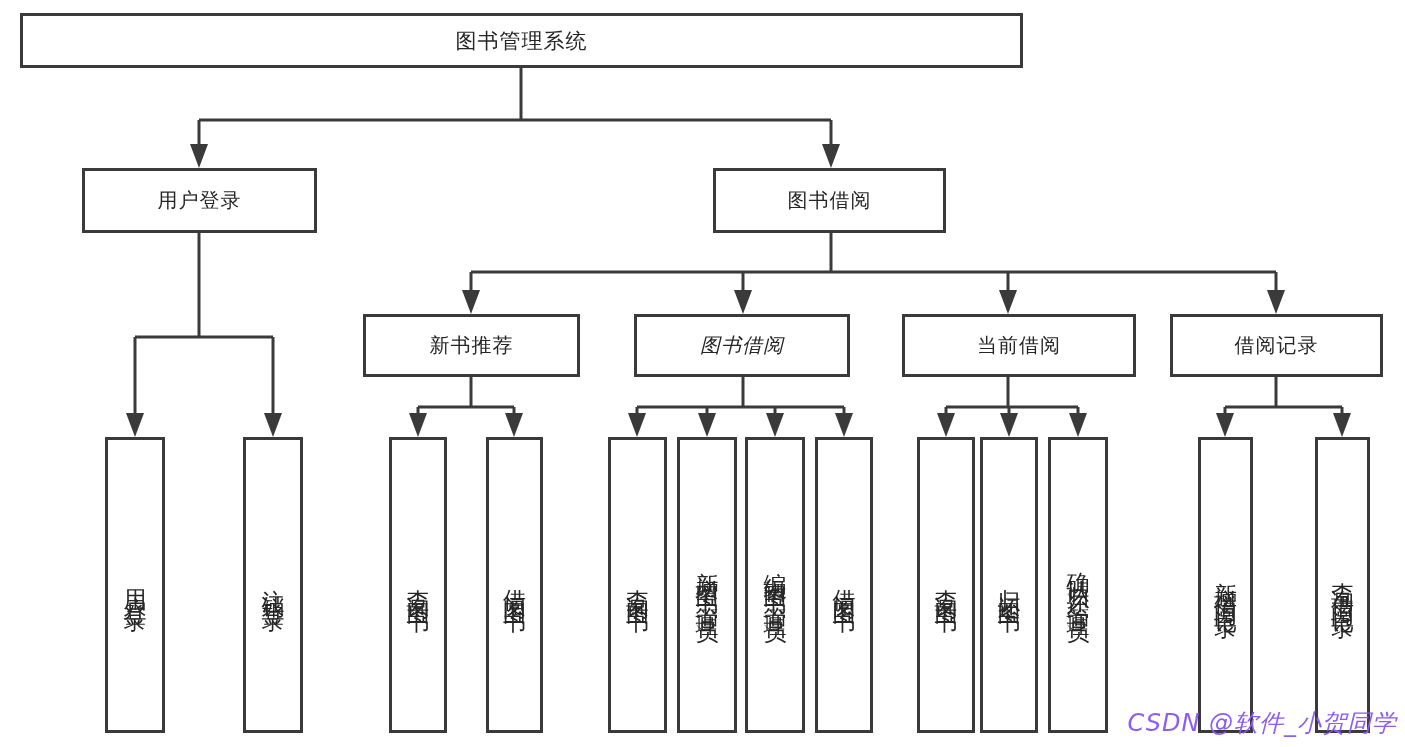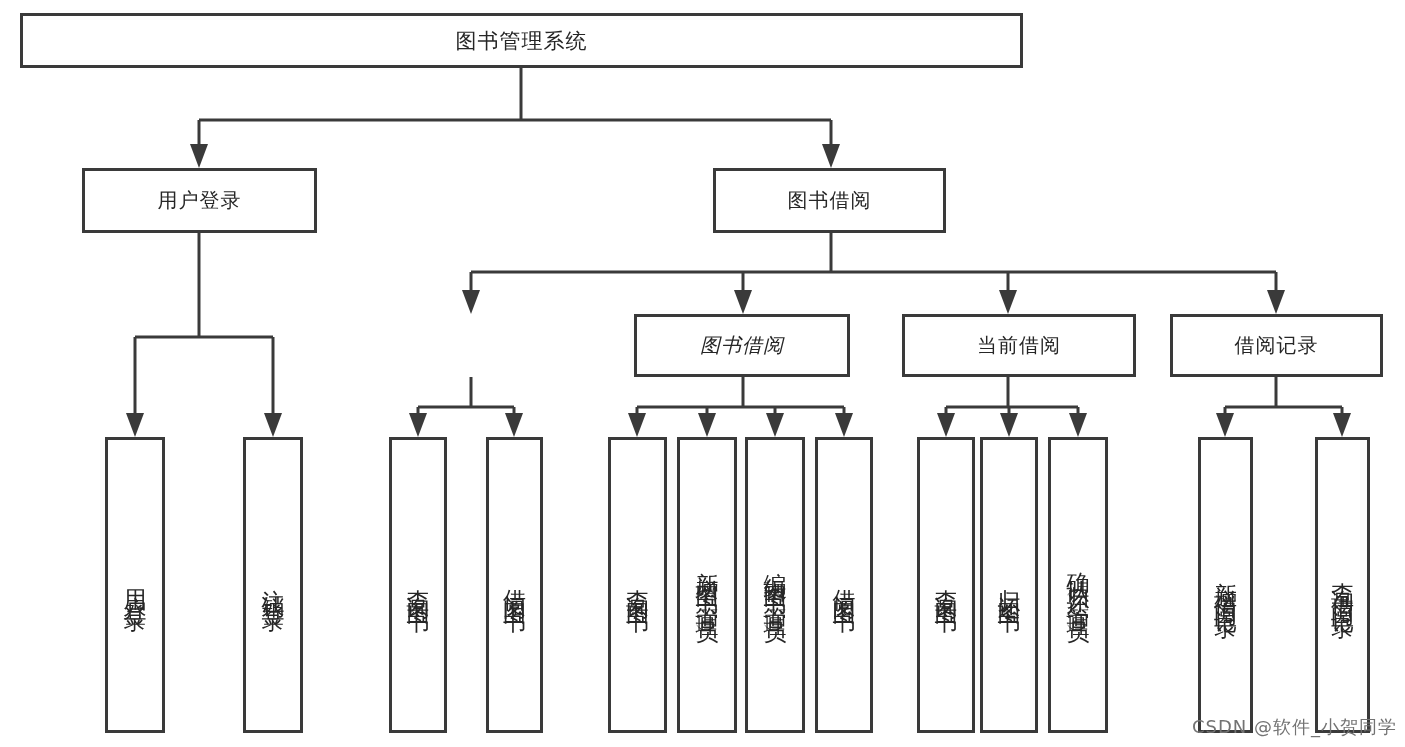--- a/index.html
+++ b/index.html
@@ -37,24 +37,25 @@
   .node.leaf span {
     writing-mode: vertical-rl;
     font-size: 23px;
     letter-spacing: 7px;
     line-height: 1;
   }
   .watermark {
     position: absolute;
     right: 8px;
     bottom: 8px;
-    font-size: 18px;
-    color: #737373;
+    font-size: 24px;
+    color: #8b5cf6;
     letter-spacing: 1px;
     white-space: nowrap;
+    font-style: italic;
   }
 </style>
 </head>
 <body>
 
 <div class="canvas">
 
   <svg class="connector-layer" viewBox="0 0 1405 747" xmlns="http://www.w3.org/2000/svg">
     <g stroke="#3a3a3a" stroke-width="3" fill="none">
 
@@ -126,20 +127,21 @@
       <polygon points="1216,413 1234,413 1225,437"></polygon>
       <polygon points="1333,413 1351,413 1342,437"></polygon>
     </g>
   </svg>
 
   <div class="node l1" style="left:20px; top:13px; width:1003px; height:55px;">图书管理系统</div>
 
   <div class="node l2" style="left:82px; top:168px; width:235px; height:65px;">用户登录</div>
   <div class="node l2" style="left:713px; top:168px; width:233px; height:65px;">图书借阅</div>
 
+  <div class="node l3" style="left:363px; top:314px; width:217px; height:63px;">新书推荐</div>
   <div class="node l3" style="left:634px; top:314px; width:216px; height:63px;font-style:italic;">图书借阅</div>
   <div class="node l3" style="left:902px; top:314px; width:234px; height:63px;">当前借阅</div>
   <div class="node l3" style="left:1170px; top:314px; width:213px; height:63px;">借阅记录</div>
 
   <div class="node leaf" style="left:105px; top:437px; width:60px; height:296px;">
     <span>用户登录</span>
   </div>
   <div class="node leaf" style="left:243px; top:437px; width:60px; height:296px;">
     <span>注销登录</span>
   </div>

